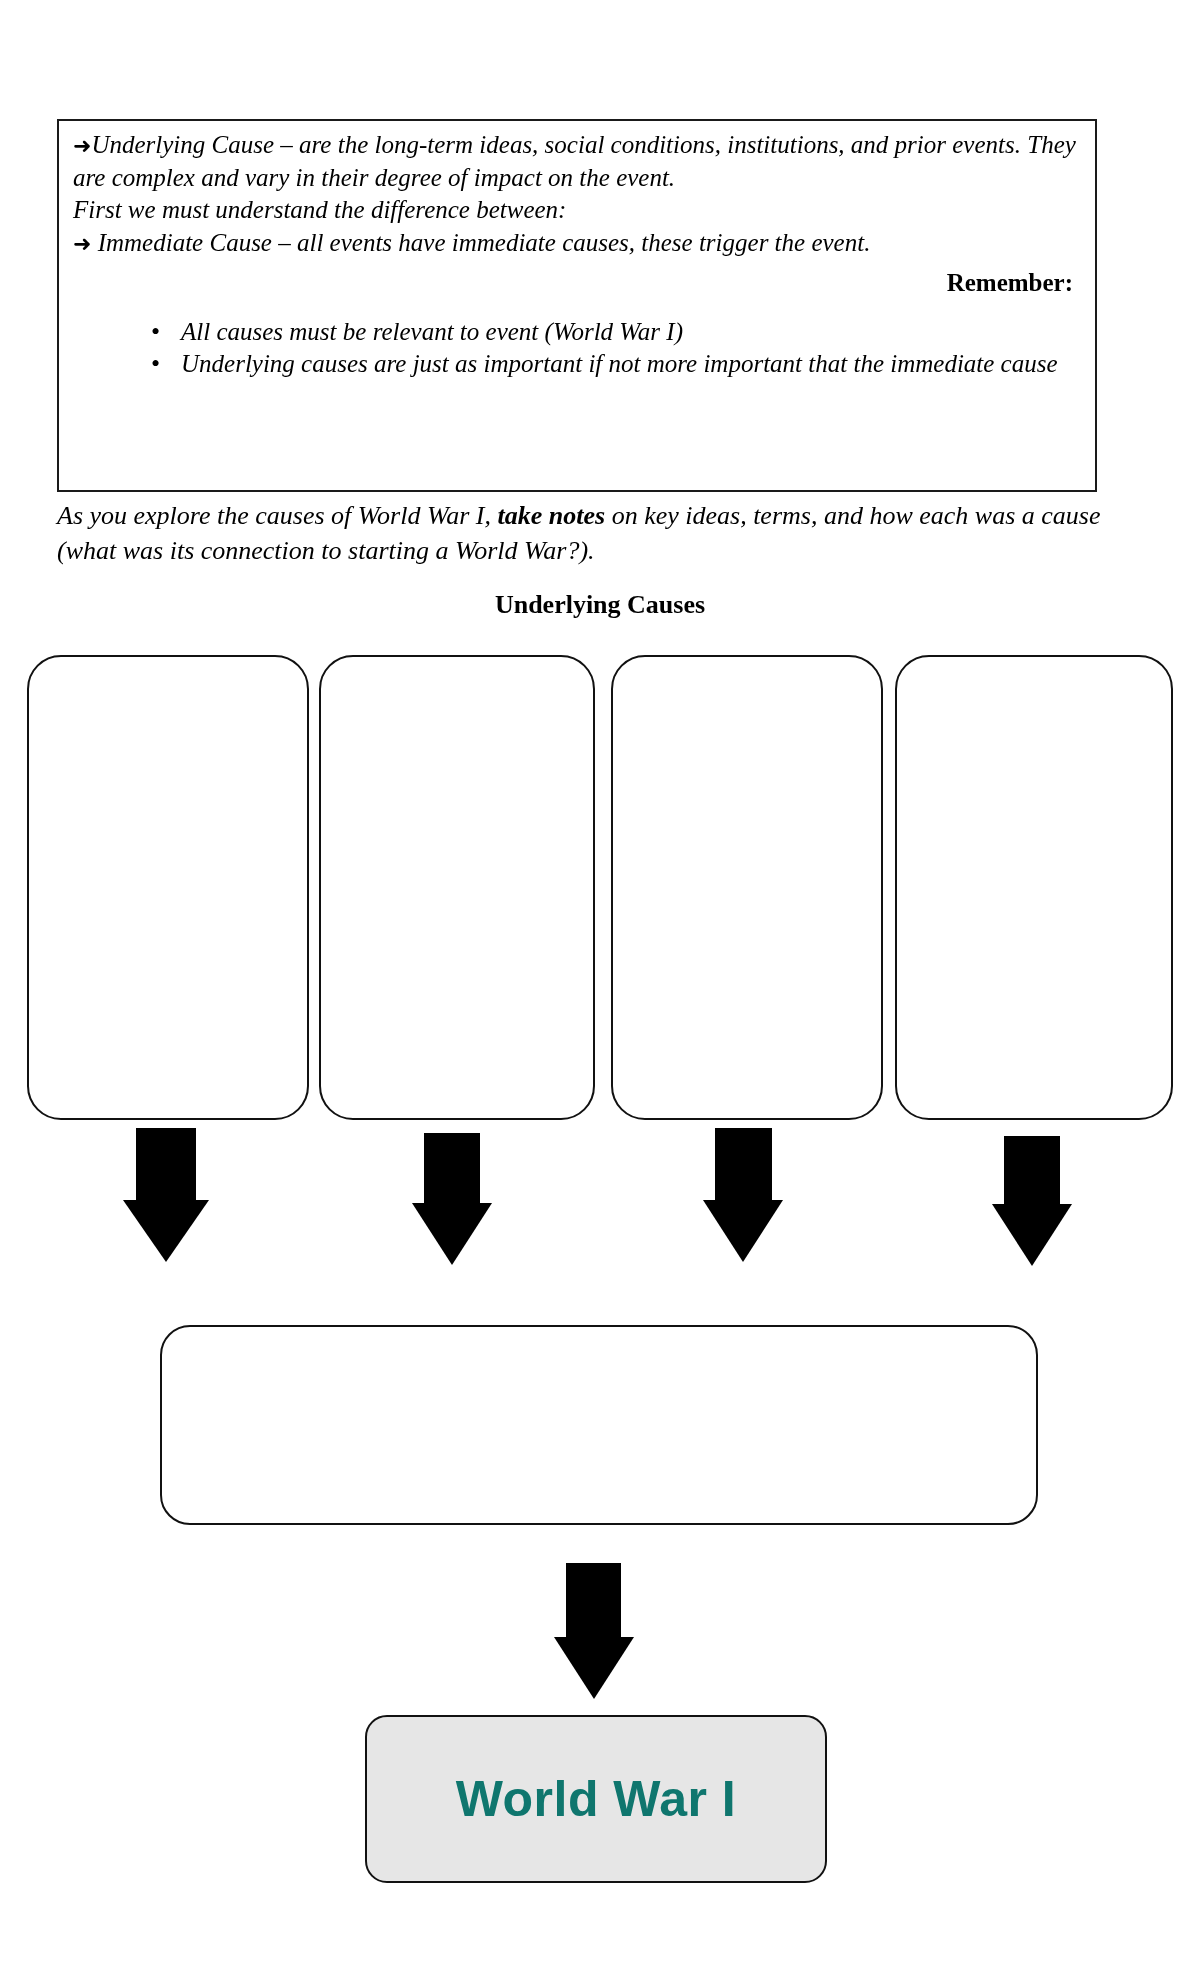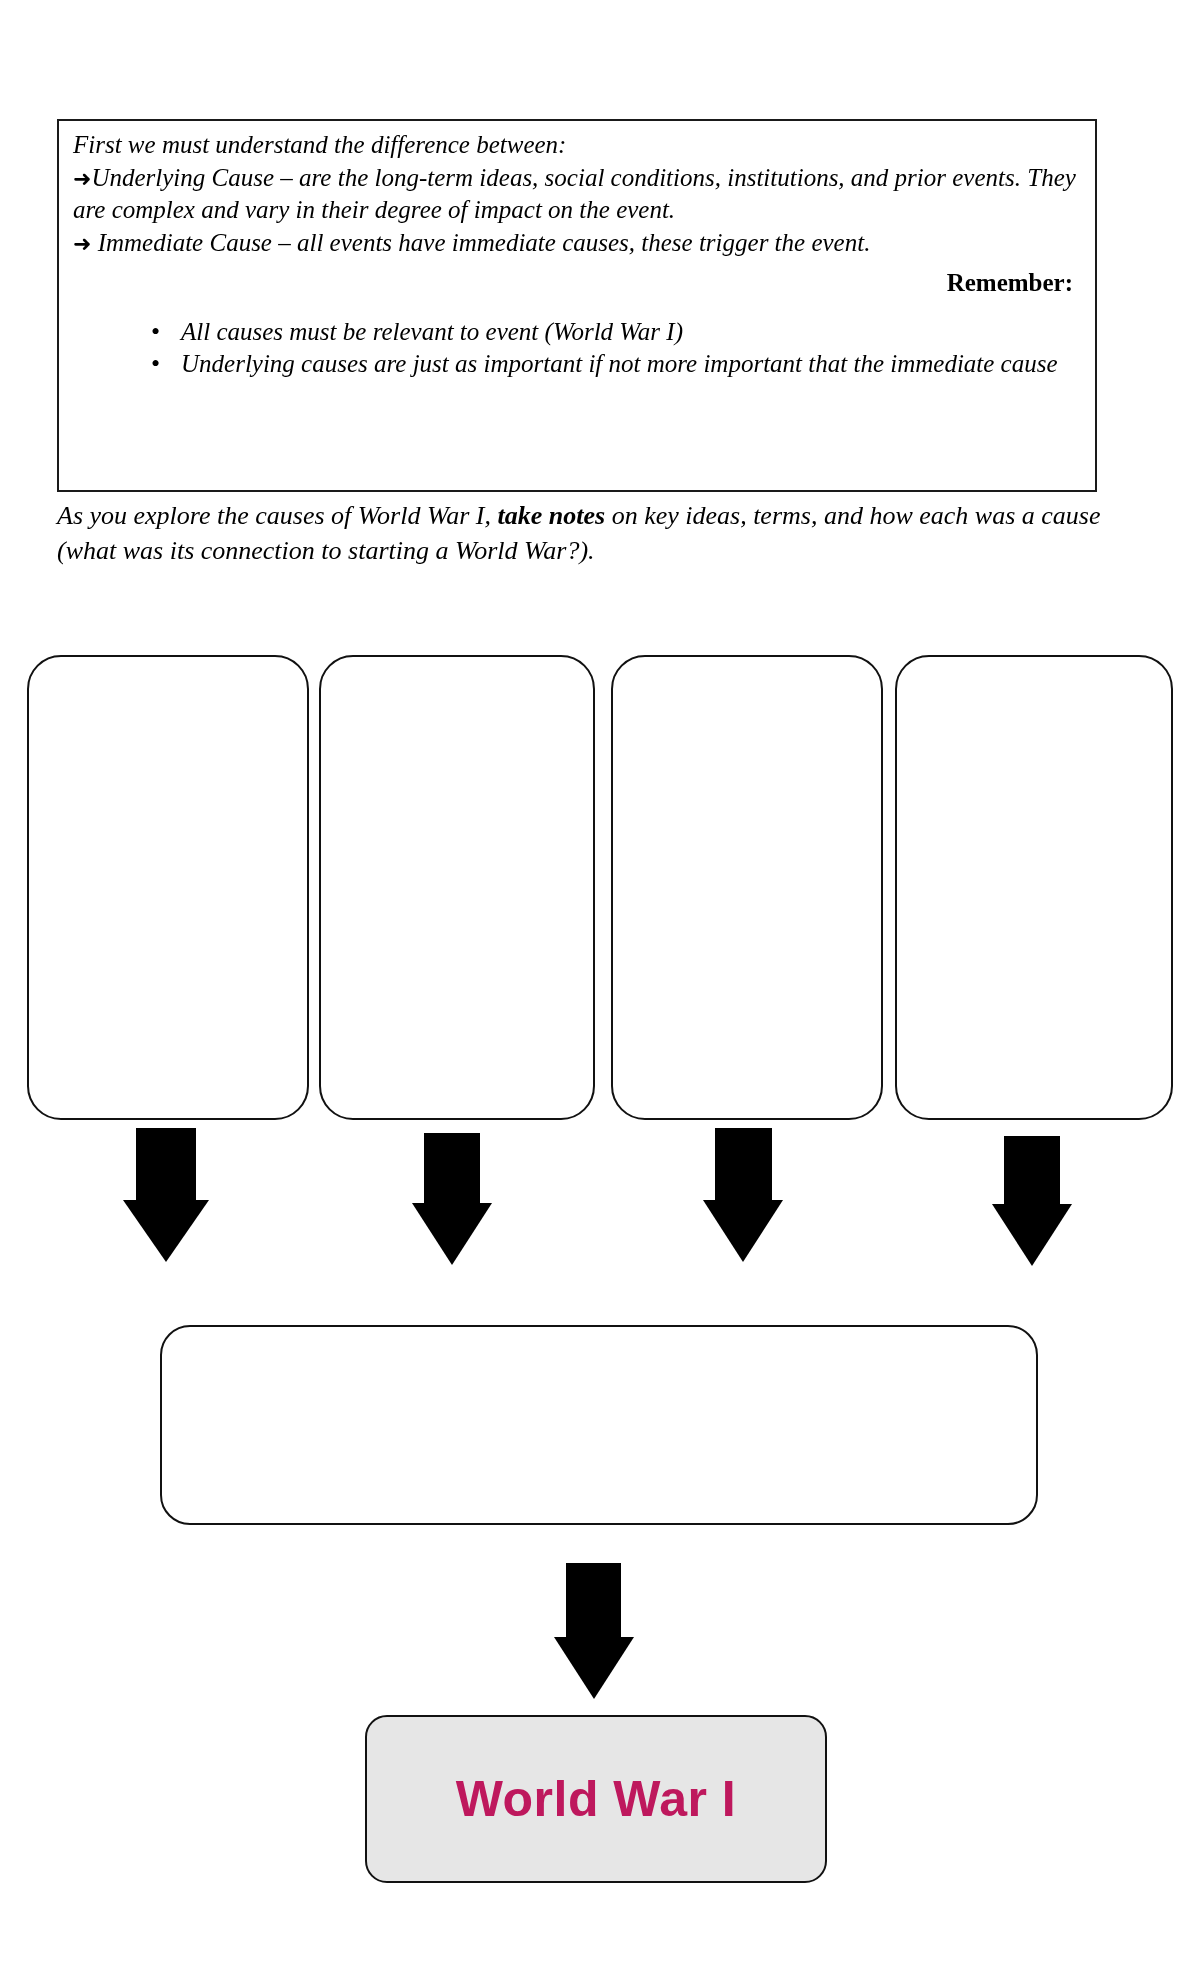--- a/index.html
+++ b/index.html
@@ -182,47 +182,48 @@
     background: #e6e6e6;
     display: flex;
     align-items: center;
     justify-content: center;
   }
   #result-label {
     font-family: "Liberation Sans", sans-serif;
     font-weight: bold;
     font-size: 50px;
     letter-spacing: 0.5px;
-    color: #be185d;
+    color: #0f766e;
   }
 </style>
 </head>
 <body>
 
 <div class="page">
 
 
   <div class="def-box">
 
+    <p class="def-line"><span class="arrow-glyph">➜</span><span>Underlying Cause – are the long-term ideas, social conditions, institutions, and prior events.  They are complex and vary in their degree of impact on the event.</span></p>
+
     <p class="def-line">First we must understand the difference between:</p>
-
-    <p class="def-line"><span class="arrow-glyph">➜</span><span>Underlying Cause – are the long-term ideas, social conditions, institutions, and prior events.  They are complex and vary in their degree of impact on the event.</span></p>
 
     <p class="def-line"><span class="arrow-glyph">➜</span>&nbsp;<span>Immediate Cause – all events have immediate causes, these trigger the event.</span></p>
 
     <p class="remember-label">Remember:</p>
 
     <ul class="def-bullets">
       <li>All causes must be relevant to event (World War I)</li>
       <li>Underlying causes are just as important if not more important that the immediate cause</li>
     </ul>
   </div>
 
   <div class="instructions"><span>As you explore the causes of World War I, </span><b>take notes</b><span> on key ideas, terms, and how each was a cause (what was its connection to starting a World War?).</span></div>
 
+  <div class="section-heading" id="heading-underlying">Underlying Causes</div>
 
   <div class="cause-box" id="cause-box-1"></div>
   <div class="cause-box" id="cause-box-2"></div>
   <div class="cause-box" id="cause-box-3"></div>
   <div class="cause-box" id="cause-box-4"></div>
 
   <div>
     <div class="arrow-shaft" style="left:136px; top:1128px; width:60px; height:78px;"></div>
     <div class="arrow-head" style="left:123px; top:1200px;"></div>
   </div>

